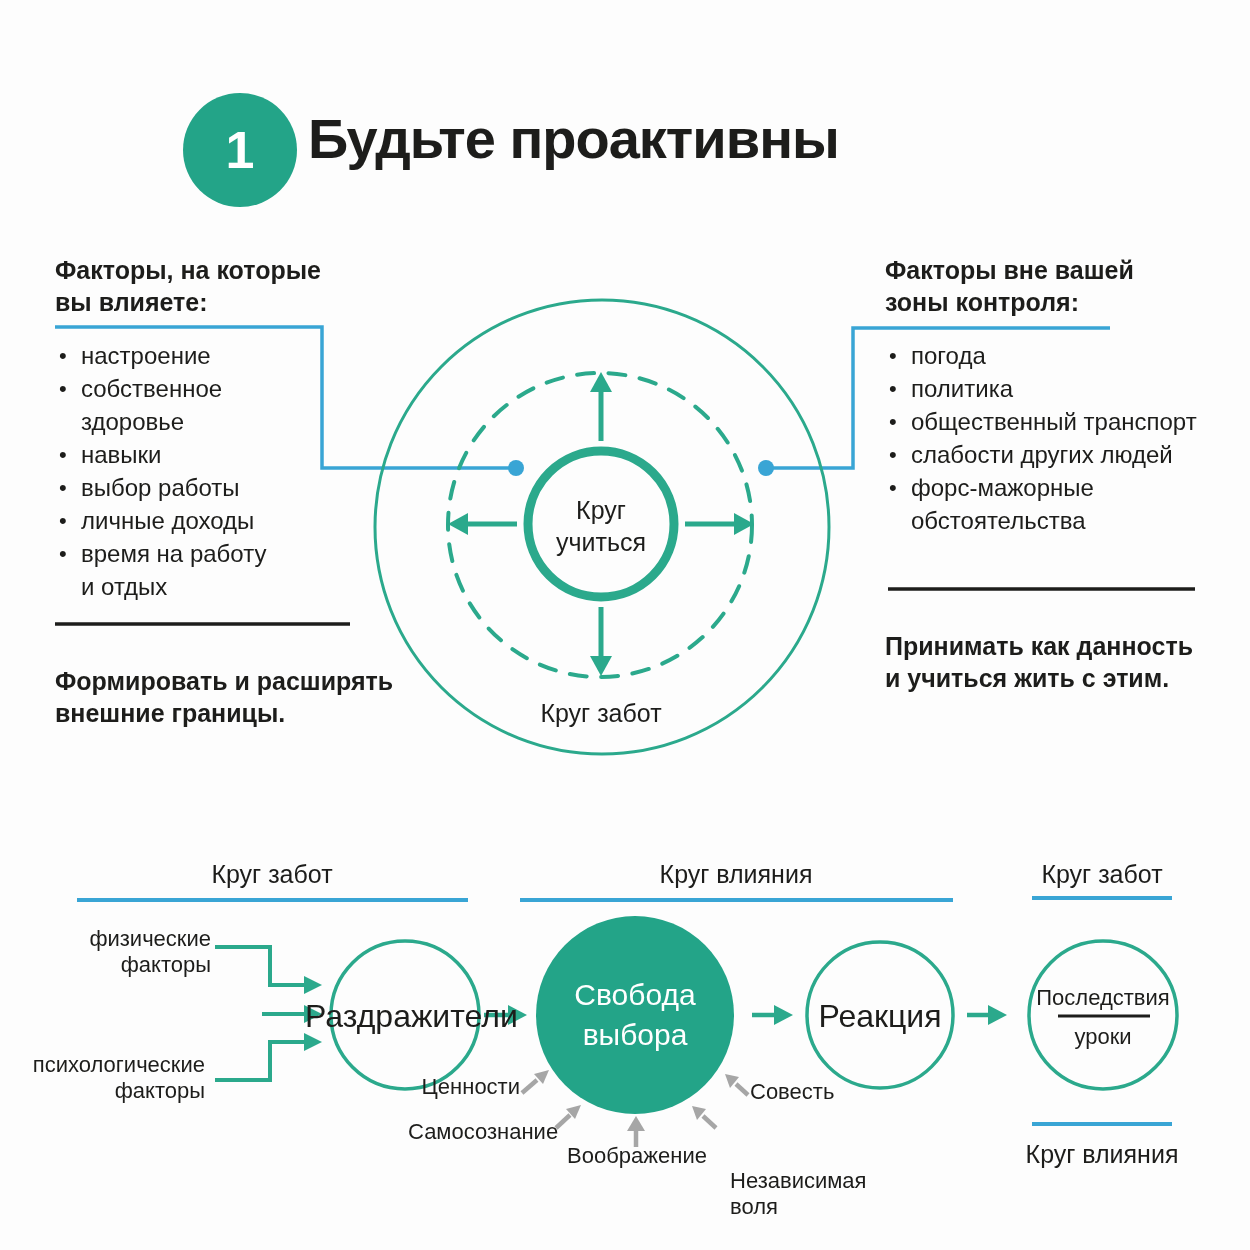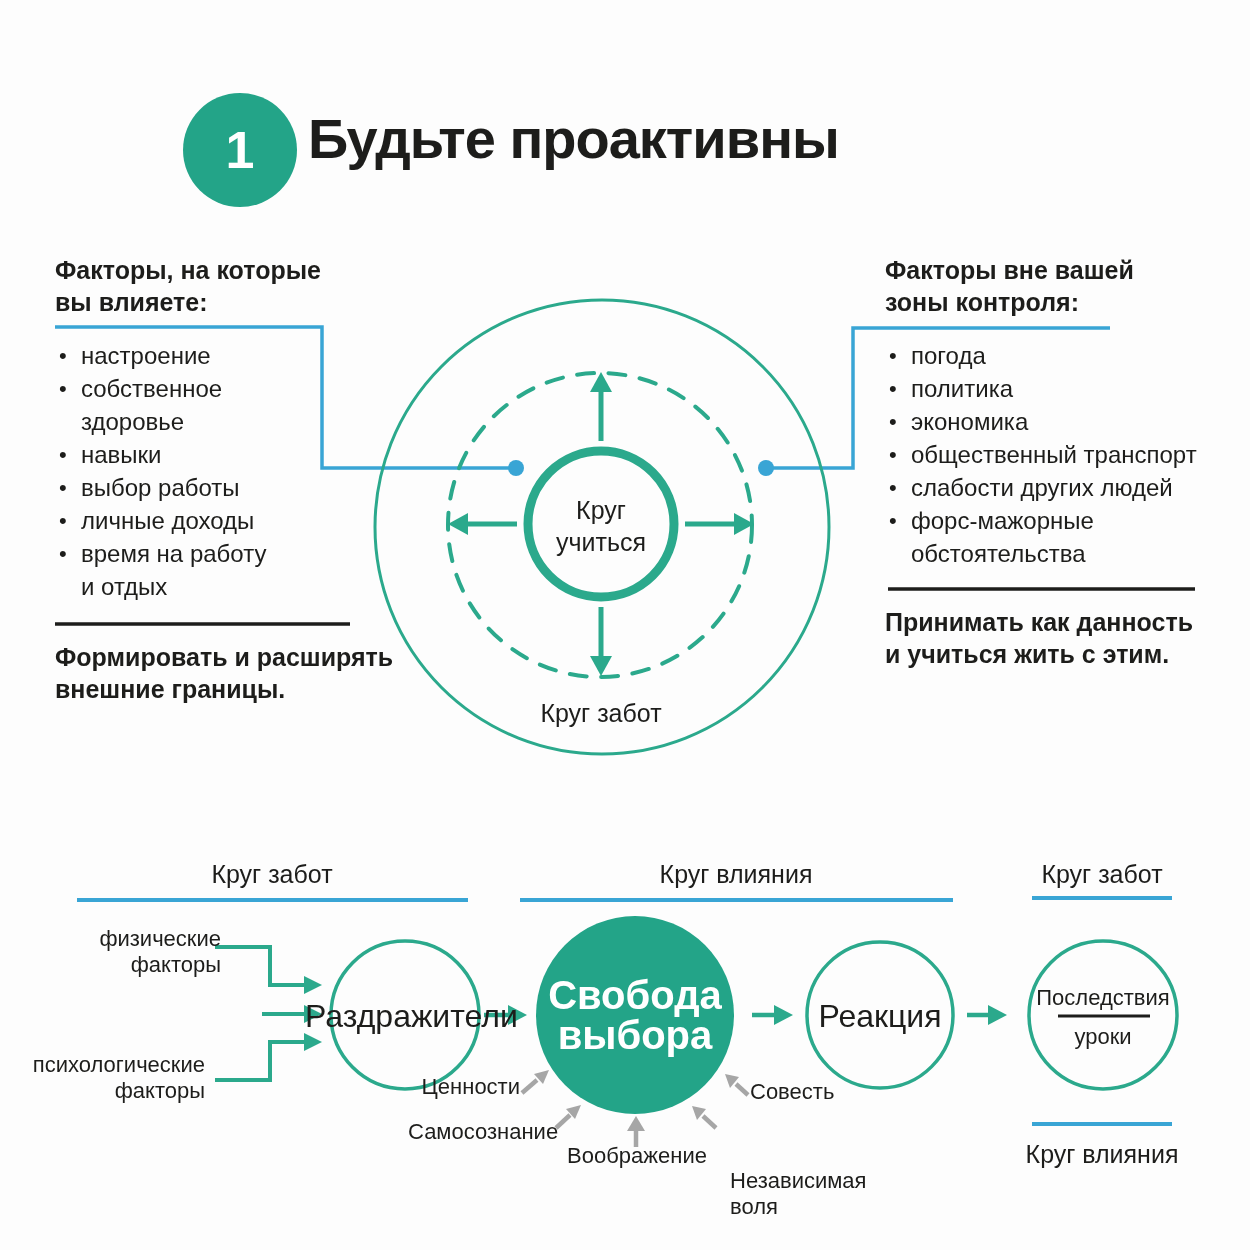--- a/index.html
+++ b/index.html
@@ -7,28 +7,28 @@
           font-family:"Liberation Sans","DejaVu Sans",sans-serif;color:#1d1d1b;}
   .abs{position:absolute;}
   .pre{white-space:pre-line;}
   .ctr{text-align:center;}
   .rgt{text-align:right;}
   svg.layer{position:absolute;left:0;top:0;}
   .badge-num{width:114px;height:114px;line-height:114px;text-align:center;color:#fff;
              font-size:52px;font-weight:bold;}
   .title{font-size:56px;font-weight:bold;letter-spacing:-1px;}
   .head{font-size:25px;font-weight:bold;line-height:32px;}
-  .foot{font-size:25px;font-weight:bold;line-height:32px;}
+  .foot{font-size:25px;font-weight:bold;line-height:32px;margin-top:24px;}
   ul.blist{list-style:none;margin:0;padding:0;font-size:24px;line-height:33px;}
   ul.blist li{position:relative;padding-left:26px;}
   ul.blist li::before{content:"•";position:absolute;left:4px;top:0;font-size:22px;}
   .lbl25{font-size:25px;line-height:32px;}
   .lbl24{font-size:32px;line-height:30px;}
   .lbl22{font-size:22px;line-height:26px;}
-  .freedom{font-size:40px;font-weight:bold;color:#ffffff;line-height:40px;}
+  .freedom{font-size:30px;font-weight:normal;color:#ffffff;line-height:40px;}
 </style>
 </head>
 <body>
 
 <div class="canvas">
 
   <svg class="layer" width="1250" height="1250" viewBox="0 0 1250 1250">
 
     <circle cx="240" cy="150" r="57" fill="#23a488"></circle>
 
@@ -118,38 +118,37 @@
     <li>время на работу и отдых</li>
   </ul>
   <div class="abs foot pre" style="left:55px;top:641px;width:340px;">Формировать и расширять
 внешние границы.</div>
 
   <div class="abs head pre" style="left:885px;top:254px;width:320px;">Факторы вне вашей
 зоны контроля:</div>
   <ul class="abs blist" style="left:885px;top:339px;width:312px;">
     <li>погода</li>
     <li>политика</li>
-    <li>экономика</li>
     <li>общественный транспорт</li>
     <li>слабости других людей</li>
     <li>форс-мажорные обстоятельства</li>
   </ul>
   <div class="abs foot pre" style="left:885px;top:606px;width:340px;">Принимать как данность
 и учиться жить с этим.</div>
 
   <div class="abs lbl25 ctr pre" style="left:491px;top:494px;width:220px;">Круг
 учиться</div>
   <div class="abs lbl25 ctr" style="left:501px;top:697px;width:200px;">Круг забот</div>
 
   <div class="abs lbl25 ctr" style="left:172px;top:858px;width:200px;">Круг забот</div>
   <div class="abs lbl25 ctr" style="left:616px;top:858px;width:240px;">Круг влияния</div>
   <div class="abs lbl25 ctr" style="left:1002px;top:858px;width:200px;">Круг забот</div>
   <div class="abs lbl25 ctr" style="left:1002px;top:1138px;width:200px;">Круг влияния</div>
 
-  <div class="abs lbl22 rgt pre" style="left:61px;top:926px;width:160px;">физические
+  <div class="abs lbl22 rgt pre" style="left:51px;top:926px;width:160px;">физические
 факторы</div>
   <div class="abs lbl22 rgt pre" style="left:30px;top:1052px;width:175px;">психологические
 факторы</div>
 
   <div class="abs lbl24 ctr" style="left:305px;top:1001px;width:200px;">Раздражители</div>
   <div class="abs freedom ctr pre" style="left:535px;top:975px;width:200px;">Свобода
 выбора</div>
   <div class="abs lbl24 ctr" style="left:780px;top:1001px;width:200px;">Реакция</div>
   <div class="abs lbl22 ctr" style="left:1013px;top:985px;width:180px;">Последствия</div>
   <div class="abs lbl22 ctr" style="left:1013px;top:1024px;width:180px;">уроки</div>

